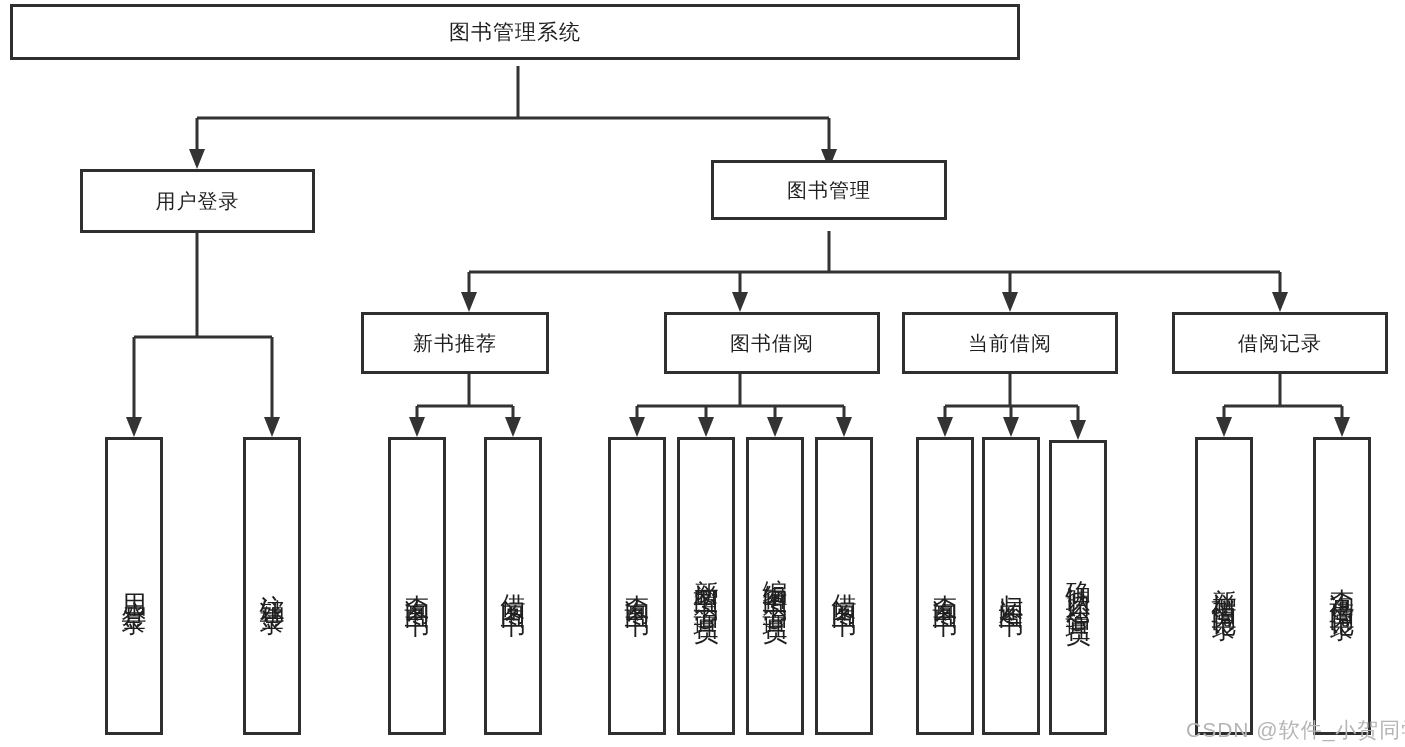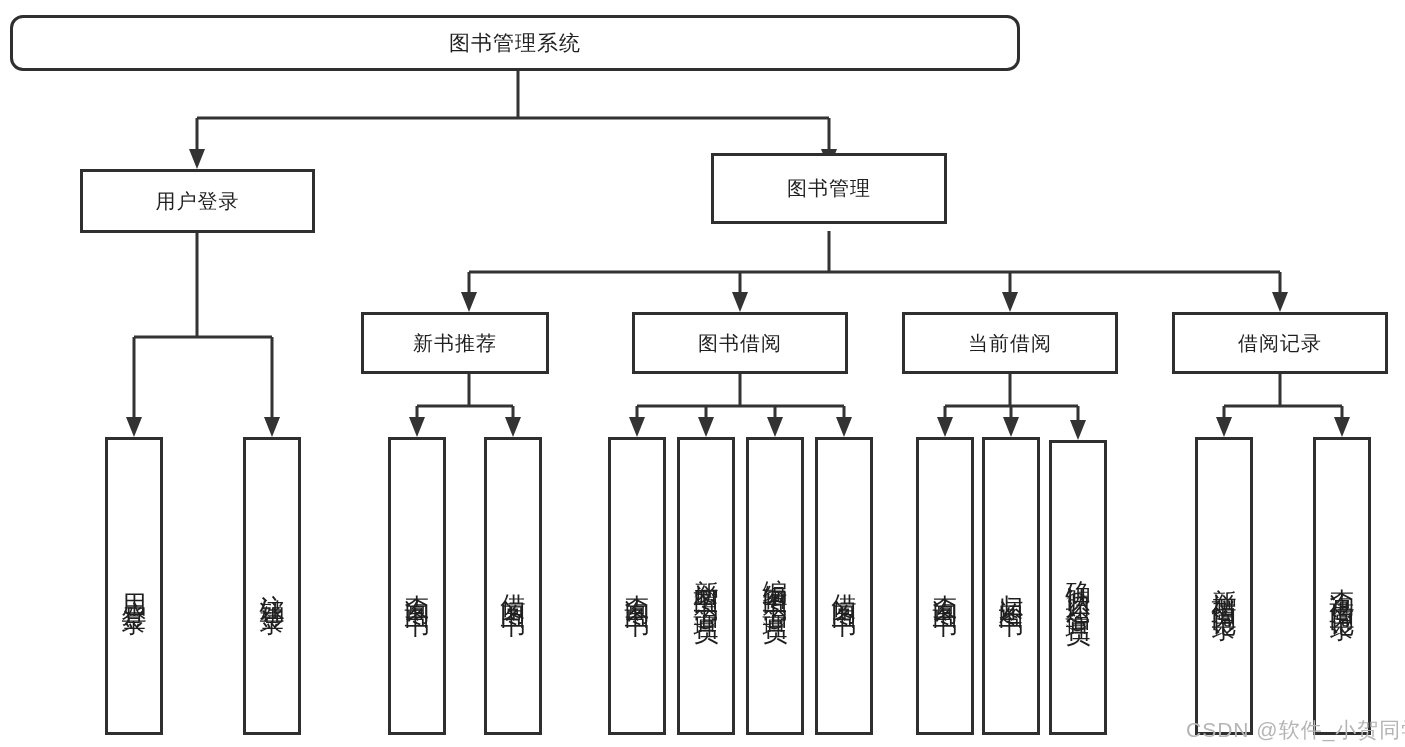--- a/index.html
+++ b/index.html
@@ -76,27 +76,27 @@
       M698 417 L714 417 L706 437 Z
       M767 417 L783 417 L775 437 Z
       M836 417 L852 417 L844 437 Z
       M937 417 L953 417 L945 437 Z
       M1003 417 L1019 417 L1011 437 Z
       M1070 420 L1086 420 L1078 440 Z
       M1216 417 L1232 417 L1224 437 Z
       M1334 417 L1350 417 L1342 437 Z"></path>
   </svg>
 
-  <div class="node h-node root-node" style="left:10px; top:15px; width:1010px; height:56px;border-radius:13px;">图书管理系统</div>
+  <div class="node h-node root-node" style="left:10px; top:4px; width:1010px; height:56px;">图书管理系统</div>
 
   <div class="node h-node" style="left:80px; top:169px; width:235px; height:64px;">用户登录</div>
-  <div class="node h-node" style="left:711px; top:153px; width:236px; height:71px;">图书管理</div>
+  <div class="node h-node" style="left:711px; top:160px; width:236px; height:60px;">图书管理</div>
 
   <div class="node h-node" style="left:361px; top:312px; width:188px; height:62px;">新书推荐</div>
-  <div class="node h-node" style="left:632px; top:312px; width:216px; height:62px;">图书借阅</div>
+  <div class="node h-node" style="left:664px; top:312px; width:216px; height:62px;">图书借阅</div>
   <div class="node h-node" style="left:902px; top:312px; width:216px; height:62px;">当前借阅</div>
   <div class="node h-node" style="left:1172px; top:312px; width:216px; height:62px;">借阅记录</div>
 
   <div class="node v-node" style="left:105px; top:437px; width:58px; height:298px;">
     <span>用户登录</span>
   </div>
   <div class="node v-node" style="left:243px; top:437px; width:58px; height:298px;">
     <span>注销登录</span>
   </div>
 

